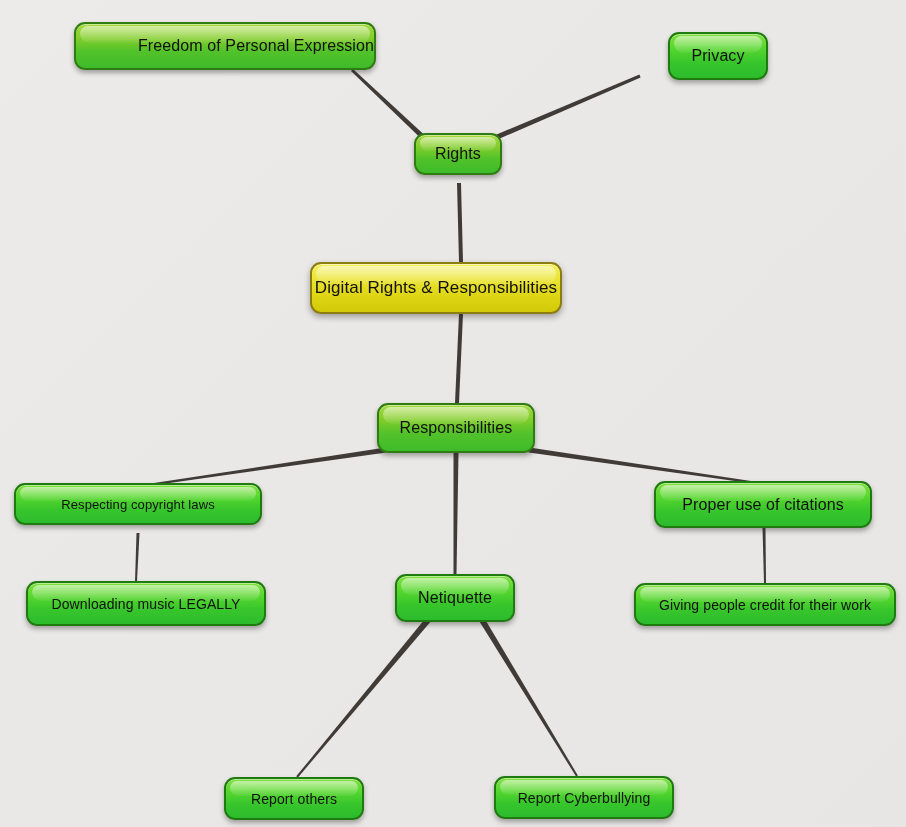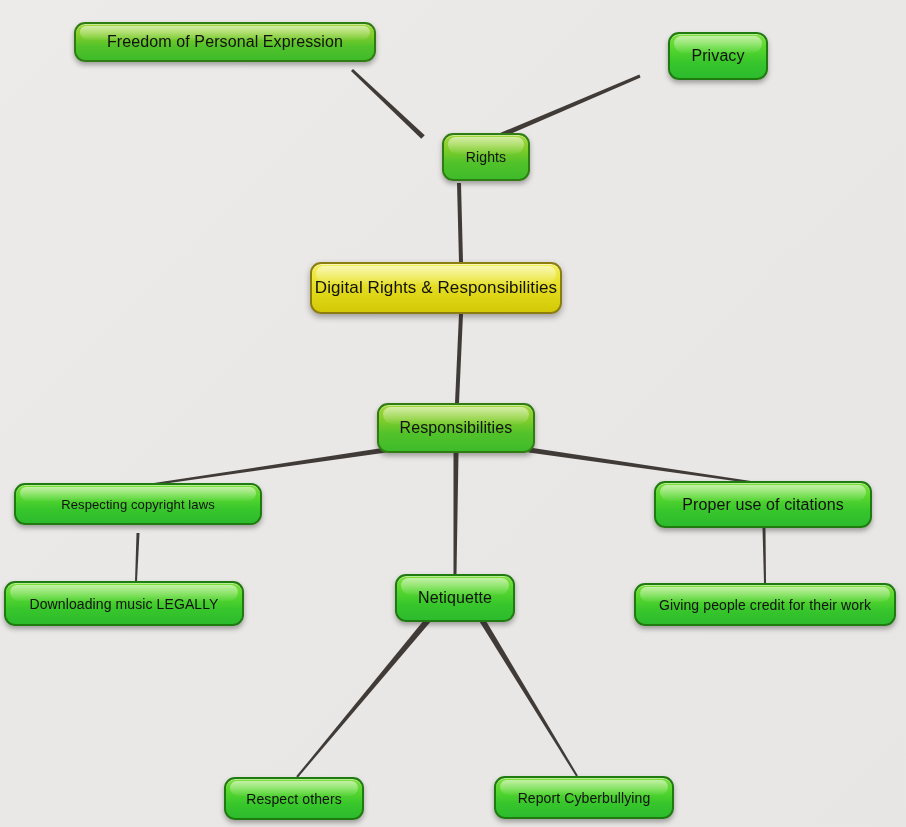--- a/index.html
+++ b/index.html
@@ -90,51 +90,51 @@
       <polygon points="762.50,528.03 764.00,583.02 766.00,582.98 765.50,527.97" fill="#413b38"></polygon>
       <polygon points="425.70,618.08 296.23,776.36 297.77,777.64 430.30,621.92" fill="#413b38"></polygon>
       <polygon points="479.44,621.56 576.15,776.52 577.85,775.48 484.56,618.44" fill="#413b38"></polygon>
     </svg>
 
   <div id="node-layer">
       <div class="node yellow" style="left: 310px; top: 262px; width: 252px; height: 52px; font-size: 17px;">
         <span class="cap"></span>
         <span class="lbl">Digital Rights &amp; Responsibilities</span>
       </div>
-      <div class="node green" style="left: 414px; top: 133px; width: 88px; height: 48px; font-size: 14px; margin-left: 28px;">
+      <div class="node green" style="left: 414px; top: 133px; width: 88px; height: 42px; font-size: 16px;">
         <span class="cap"></span>
         <span class="lbl">Rights</span>
       </div>
-      <div class="node green" style="left: 74px; top: 22px; width: 302px; height: 40px; font-size: 16px;">
+      <div class="node green" style="left: 74px; top: 22px; width: 302px; height: 48px; font-size: 16px; justify-content: flex-end;">
         <span class="cap"></span>
         <span class="lbl">Freedom of Personal Expression</span>
       </div>
       <div class="node green-b" style="left: 668px; top: 32px; width: 100px; height: 48px; font-size: 16px;">
         <span class="cap"></span>
         <span class="lbl">Privacy</span>
       </div>
       <div class="node green" style="left: 377px; top: 403px; width: 158px; height: 50px; font-size: 16px; align-items: center;">
         <span class="cap"></span>
         <span class="lbl">Responsibilities</span>
       </div>
       <div class="node green-b" style="left: 14px; top: 483px; width: 248px; height: 42px; font-size: 13px;">
         <span class="cap"></span>
         <span class="lbl">Respecting copyright laws</span>
       </div>
-      <div class="node green-b" style="left: 4px; top: 581px; width: 240px; height: 45px; font-size: 14px;">
+      <div class="node green-b" style="left: 26px; top: 581px; width: 240px; height: 45px; font-size: 14px;">
         <span class="cap"></span>
         <span class="lbl">Downloading music LEGALLY</span>
       </div>
       <div class="node green-b" style="left: 395px; top: 574px; width: 120px; height: 48px; font-size: 16px;">
         <span class="cap"></span>
         <span class="lbl">Netiquette</span>
       </div>
       <div class="node green-b" style="left: 224px; top: 777px; width: 140px; height: 43px; font-size: 14px;">
         <span class="cap"></span>
-        <span class="lbl">Respect others</span>
+        <span class="lbl">Report others</span>
       </div>
       <div class="node green-b" style="left: 494px; top: 776px; width: 180px; height: 43px; font-size: 14px;">
         <span class="cap"></span>
         <span class="lbl">Report Cyberbullying</span>
       </div>
       <div class="node green-b" style="left: 654px; top: 481px; width: 218px; height: 47px; font-size: 16px;">
         <span class="cap"></span>
         <span class="lbl">Proper use of citations</span>
       </div>
       <div class="node green-b" style="left: 634px; top: 583px; width: 262px; height: 43px; font-size: 14px;">

